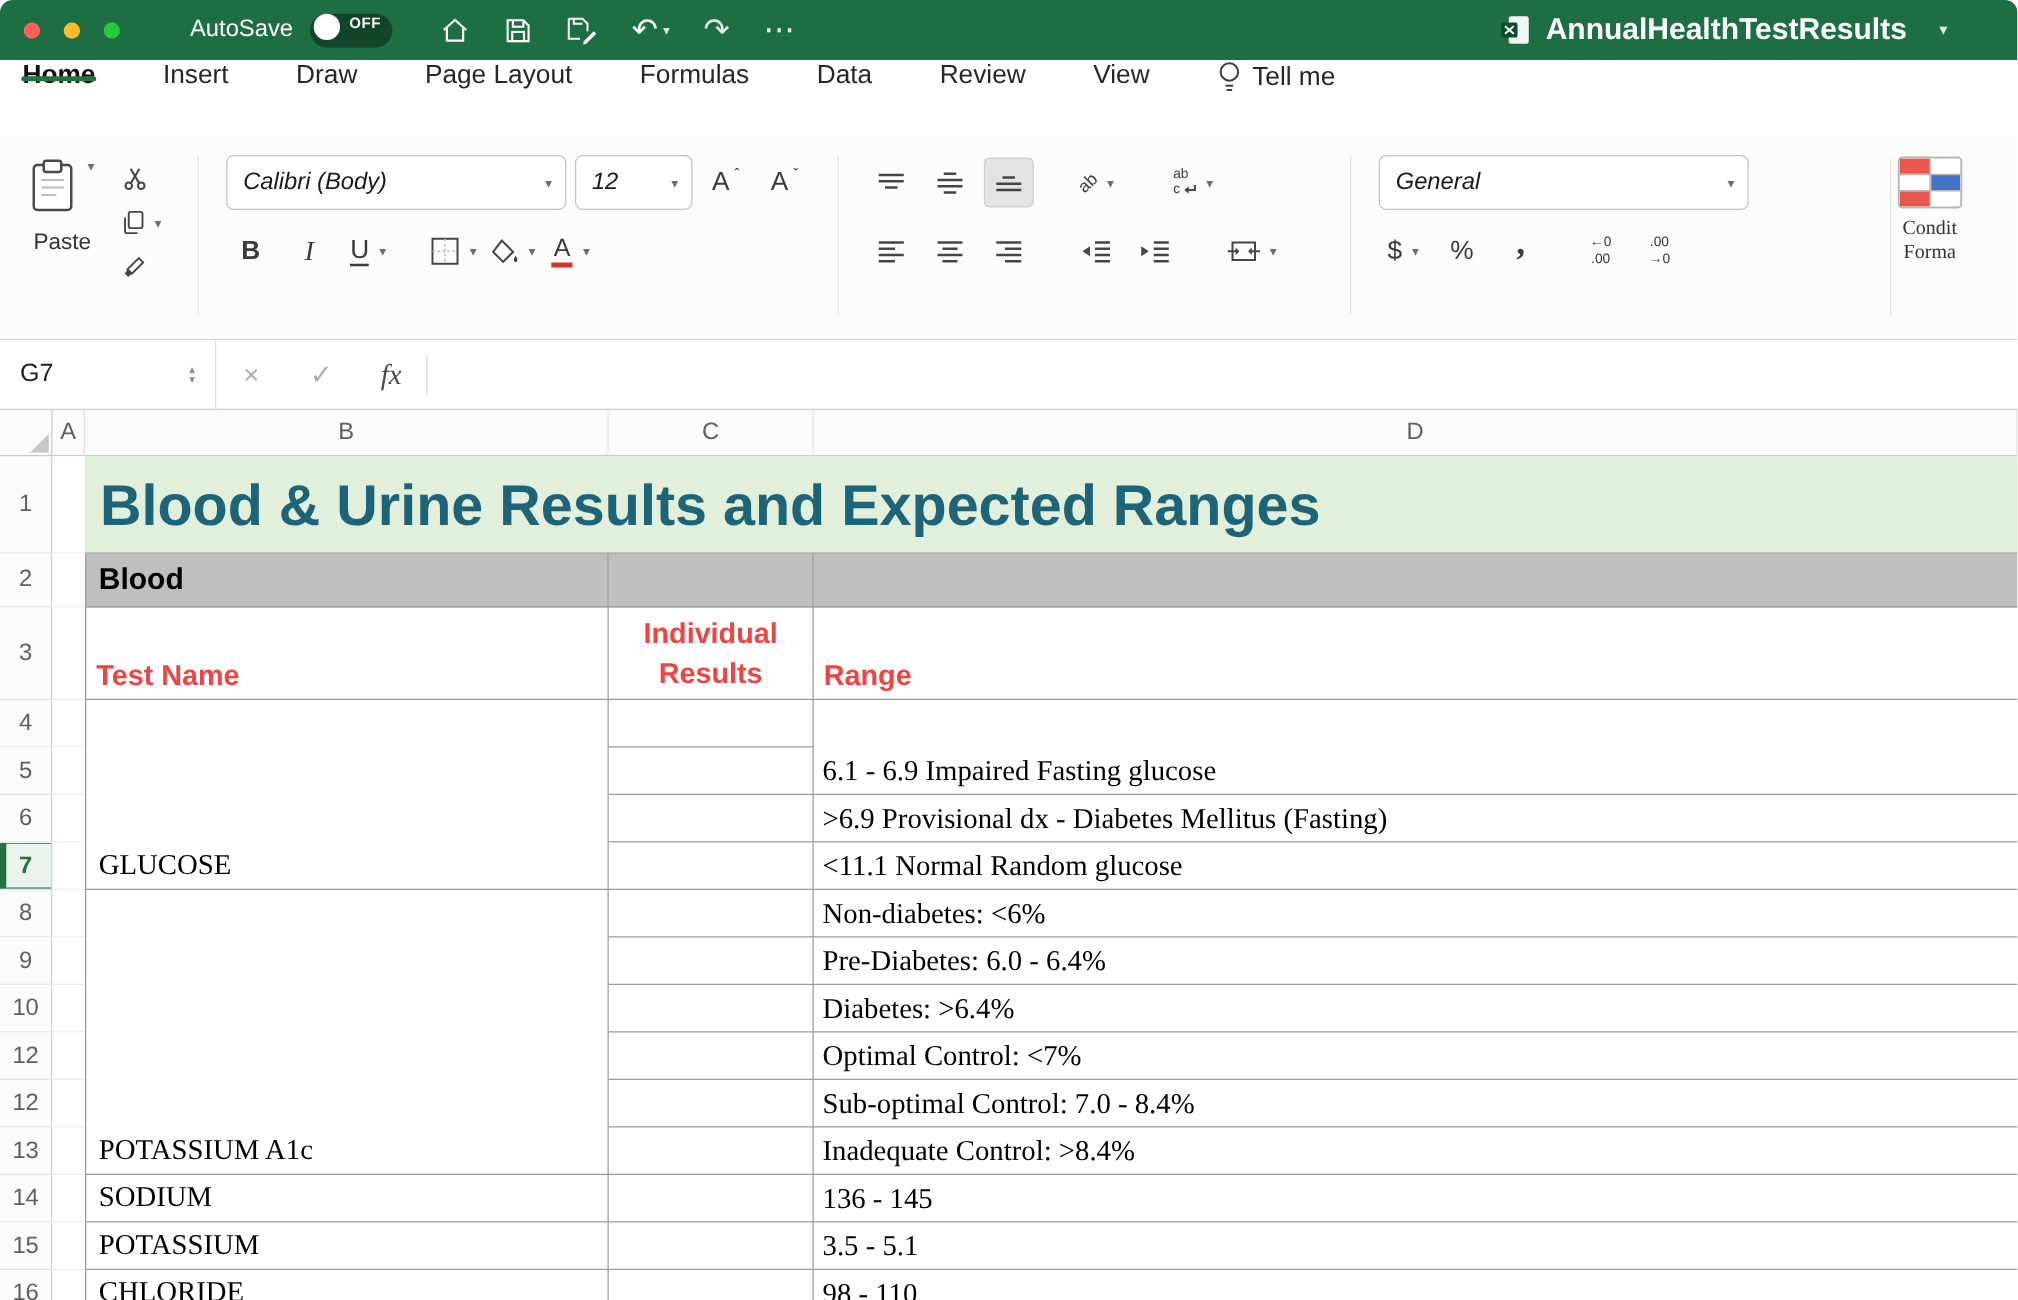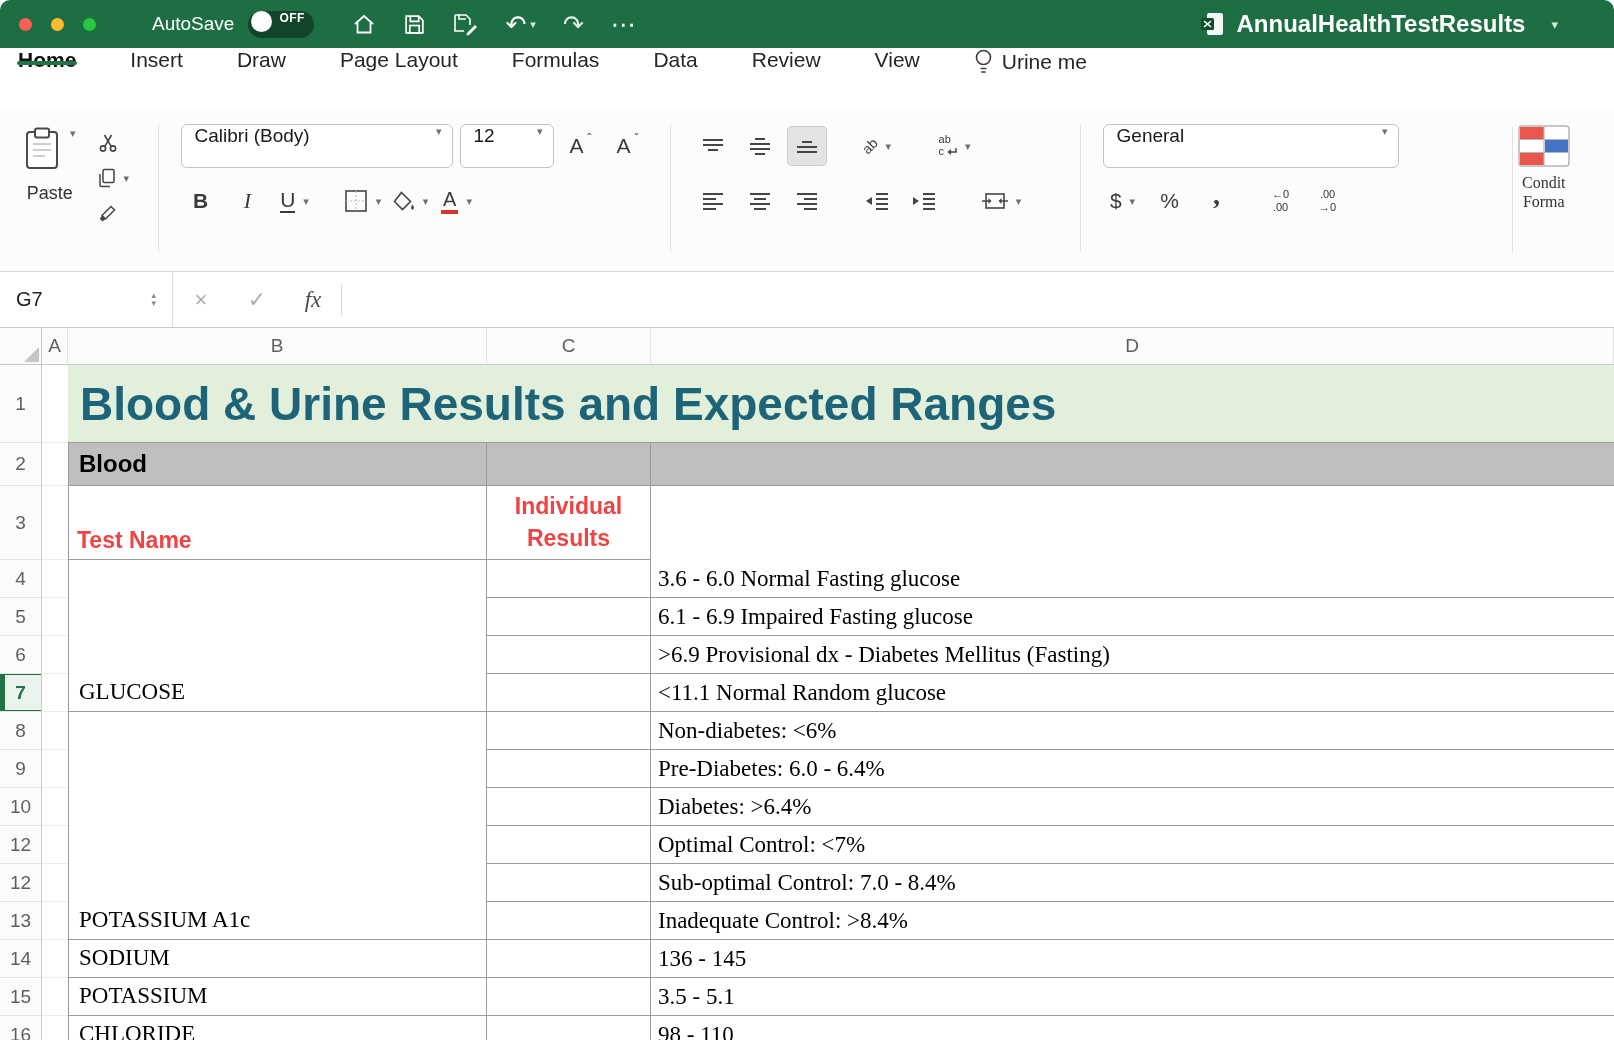--- a/index.html
+++ b/index.html
@@ -33,22 +33,22 @@
   .tab.active::after { content:""; position:absolute; left:-1px; right:-1px; bottom:7px; height:4px;
     border-radius:2px; background:var(--accent,#217346); }
 
   
   .ribbon { height:162px; background:#fcfcfc; border-bottom:1px solid #d6d6d6;
     display:flex; align-items:flex-start; padding:13px 0 0 14px; position:relative; }
   .grp { display:flex; flex-direction:column; gap:9px; }
   .rrow { display:flex; align-items:center; height:46px; gap:7px; }
   .vsep { width:1px; height:126px; background:#e2e2e2; margin:2px 22px 0; flex:none; }
   .combo { height:44px; background:#fff; border:1px solid #c2c2c2; border-radius:6px;
-    display:flex; align-items:flex-start; justify-content:space-between; padding:0 10px 0 13px;
-    font-size:19px; color:#1a1a1a; }
+    display:flex; align-items:center; justify-content:space-between; padding:0 10px 0 13px;
+    font-size:19px; color:#1a1a1a;font-style:italic; }
   .w272{width:272px}.w94{width:94px}.w296{width:296px}
   .chev { font-size:11px; color:#6f6f6f; margin-left:5px; flex:none; }
   .mini { background:none; border:none; font-family:inherit; display:flex; align-items:center;
     justify-content:center; min-width:40px; height:40px; font-size:21px; color:#3a3a3a; gap:3px; }
   .mini.selected { background:#e3e3e3; border-radius:5px; box-shadow:inset 0 0 0 1px #cccccc; }
   .clip { flex-direction:row; gap:10px; }
   .paste { display:flex; flex-direction:column; align-items:center; background:none; border:none;
     font-family:inherit; padding:4px 10px 0; gap:12px; }
   .paste-top { display:flex; align-items:flex-start; gap:5px; }
   .plabel { font-size:18px; color:#333; }
@@ -177,21 +177,21 @@
     <div class="tab">Page Layout</div>
     <div class="tab">Formulas</div>
     <div class="tab">Data</div>
     <div class="tab">Review</div>
     <div class="tab">View</div>
     <div class="tab">
       <svg width="19" height="27" viewBox="0 0 19 27" fill="none" stroke="#3c3c3c" stroke-width="1.6">
         <circle cx="9.5" cy="9.5" r="7"></circle>
         <path d="M6.5 20.5h6M7.3 24h4.4"></path>
       </svg>
-      <span>Urine me</span>
+      <span>Tell me</span>
     </div>
   </div>
 
 <div class="ribbon">
 
   <div class="grp clip">
     <button class="paste">
       <span class="paste-top">
         <svg width="36" height="44" viewBox="0 0 36 44">
             <rect x="3" y="5" width="30" height="36" rx="3" fill="#fff" stroke="#4a4a4a" stroke-width="2"></rect>
@@ -455,39 +455,39 @@
     <div class="rownum" style="grid-area: 16 / 1;">15</div>
     <div class="acell" style="grid-area: 16 / 2;"></div>
     <div class="rownum" style="grid-area: 17 / 1;">16</div>
     <div class="acell" style="grid-area: 17 / 2;"></div>
     <div class="title-band" style="grid-area: 2 / 3 / auto / 6;">Blood &amp; Urine Results and Expected Ranges</div>
     <div class="tcell b section" style="grid-area: 3 / 3;">Blood</div>
     <div class="tcell c section" style="grid-area: 3 / 4;"></div>
     <div class="tcell d section" style="grid-area: 3 / 5;"></div>
     <div class="tcell b hdr bottom" style="grid-area: 4 / 3;">Test Name</div>
     <div class="tcell c hdr center" style="grid-area: 4 / 4;">Individual Results</div>
+    <div class="tcell d hdr bottom" style="grid-area: 4 / 5;">Range</div>
     <div class="tcell b data" style="grid-area: 5 / 3 / span 4;">GLUCOSE</div>
     <div class="tcell b data" style="grid-area: 9 / 3 / span 6;">POTASSIUM A1c</div>
     <div class="tcell b data" style="grid-area: 16 / 3 / span 1;">POTASSIUM</div>
     <div class="tcell b data" style="grid-area: 15 / 3 / span 1;">SODIUM</div>
     <div class="tcell b data" style="grid-area: 17 / 3 / span 1;">CHLORIDE</div>
     <div class="tcell c data" style="grid-area: 5 / 4;"></div>
     <div class="tcell c data" style="grid-area: 6 / 4;"></div>
     <div class="tcell c data" style="grid-area: 7 / 4;"></div>
     <div class="tcell c data" style="grid-area: 8 / 4;"></div>
     <div class="tcell c data" style="grid-area: 9 / 4;"></div>
     <div class="tcell c data" style="grid-area: 10 / 4;"></div>
     <div class="tcell c data" style="grid-area: 11 / 4;"></div>
     <div class="tcell c data" style="grid-area: 12 / 4;"></div>
     <div class="tcell c data" style="grid-area: 13 / 4;"></div>
     <div class="tcell c data" style="grid-area: 14 / 4;"></div>
     <div class="tcell c data" style="grid-area: 15 / 4;"></div>
     <div class="tcell c data" style="grid-area: 16 / 4;"></div>
     <div class="tcell c data" style="grid-area: 17 / 4;"></div>
-    <div class="tcell d data" style="grid-area: 5 / 5;">3.6 - 6.0 Normal Fasting glucose</div>
     <div class="tcell d data" style="grid-area: 6 / 5;">6.1 - 6.9 Impaired Fasting glucose</div>
     <div class="tcell d data" style="grid-area: 7 / 5;">&gt;6.9 Provisional dx - Diabetes Mellitus (Fasting)</div>
     <div class="tcell d data" style="grid-area: 8 / 5;">&lt;11.1 Normal Random glucose</div>
     <div class="tcell d data" style="grid-area: 9 / 5;">Non-diabetes: &lt;6%</div>
     <div class="tcell d data" style="grid-area: 10 / 5;">Pre-Diabetes: 6.0 - 6.4%</div>
     <div class="tcell d data" style="grid-area: 11 / 5;">Diabetes: &gt;6.4%</div>
     <div class="tcell d data" style="grid-area: 12 / 5;">Optimal Control: &lt;7%</div>
     <div class="tcell d data" style="grid-area: 13 / 5;">Sub-optimal Control: 7.0 - 8.4%</div>
     <div class="tcell d data" style="grid-area: 14 / 5;">Inadequate Control: &gt;8.4%</div>
     <div class="tcell d data" style="grid-area: 15 / 5;">136 - 145</div>

